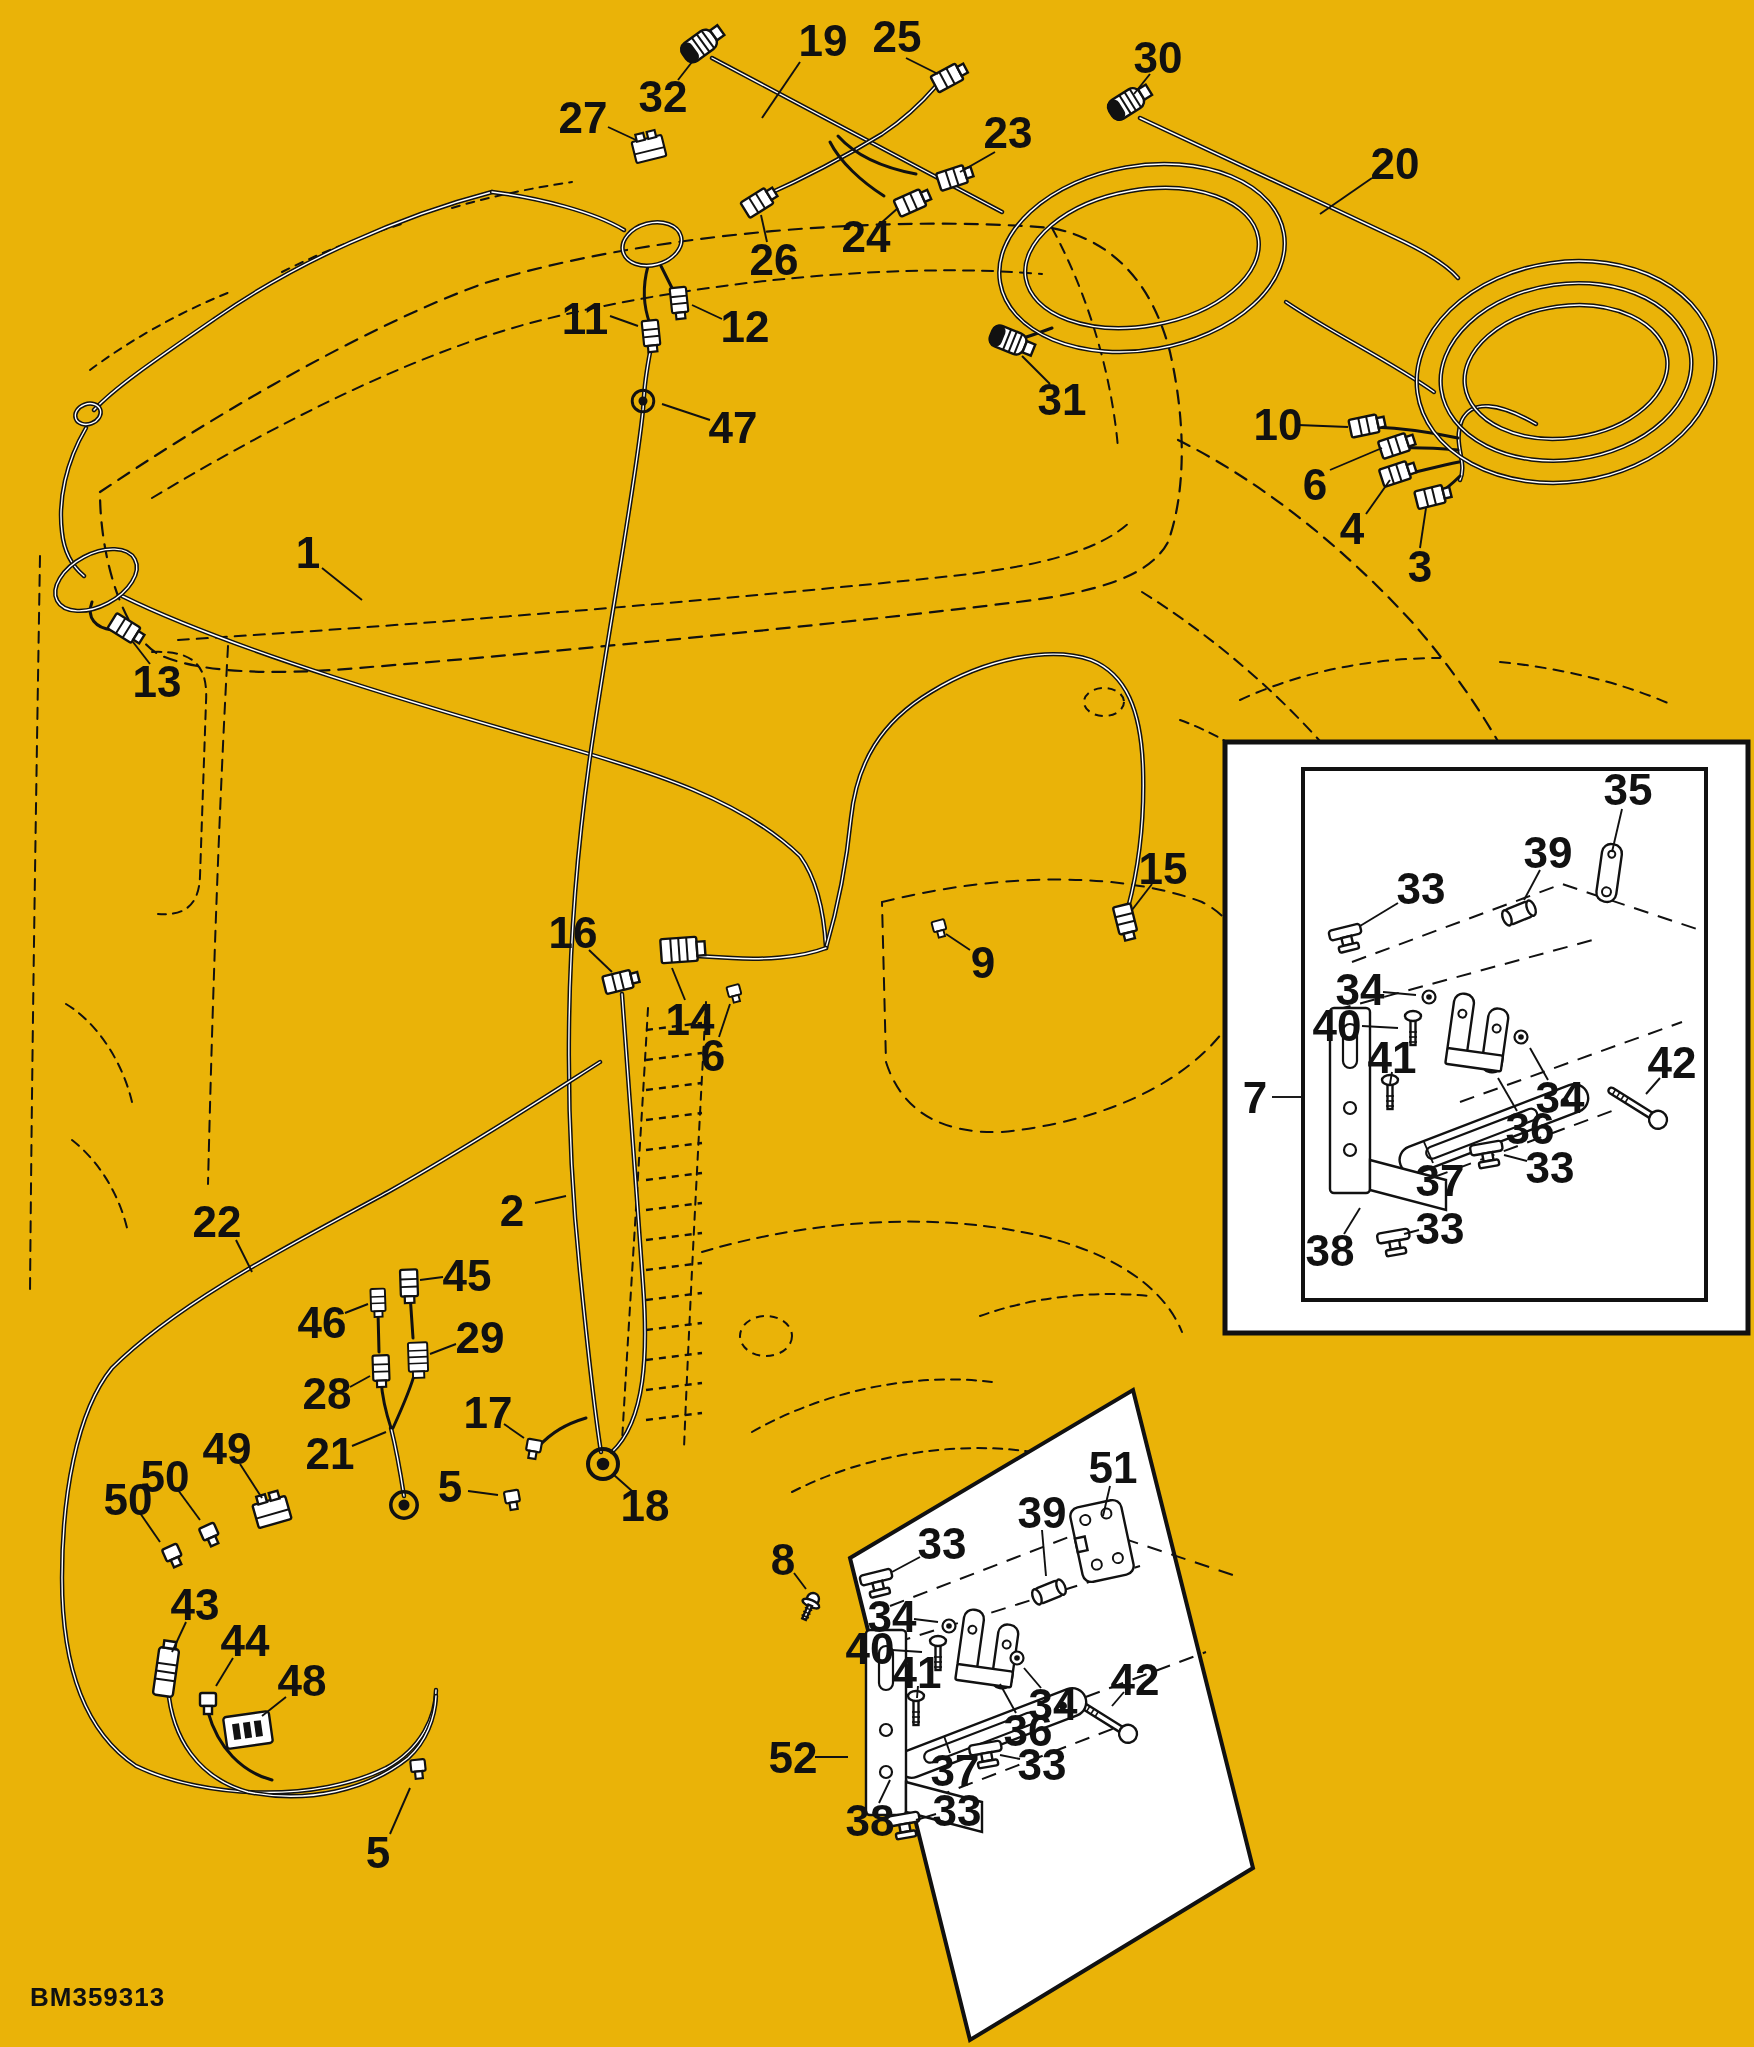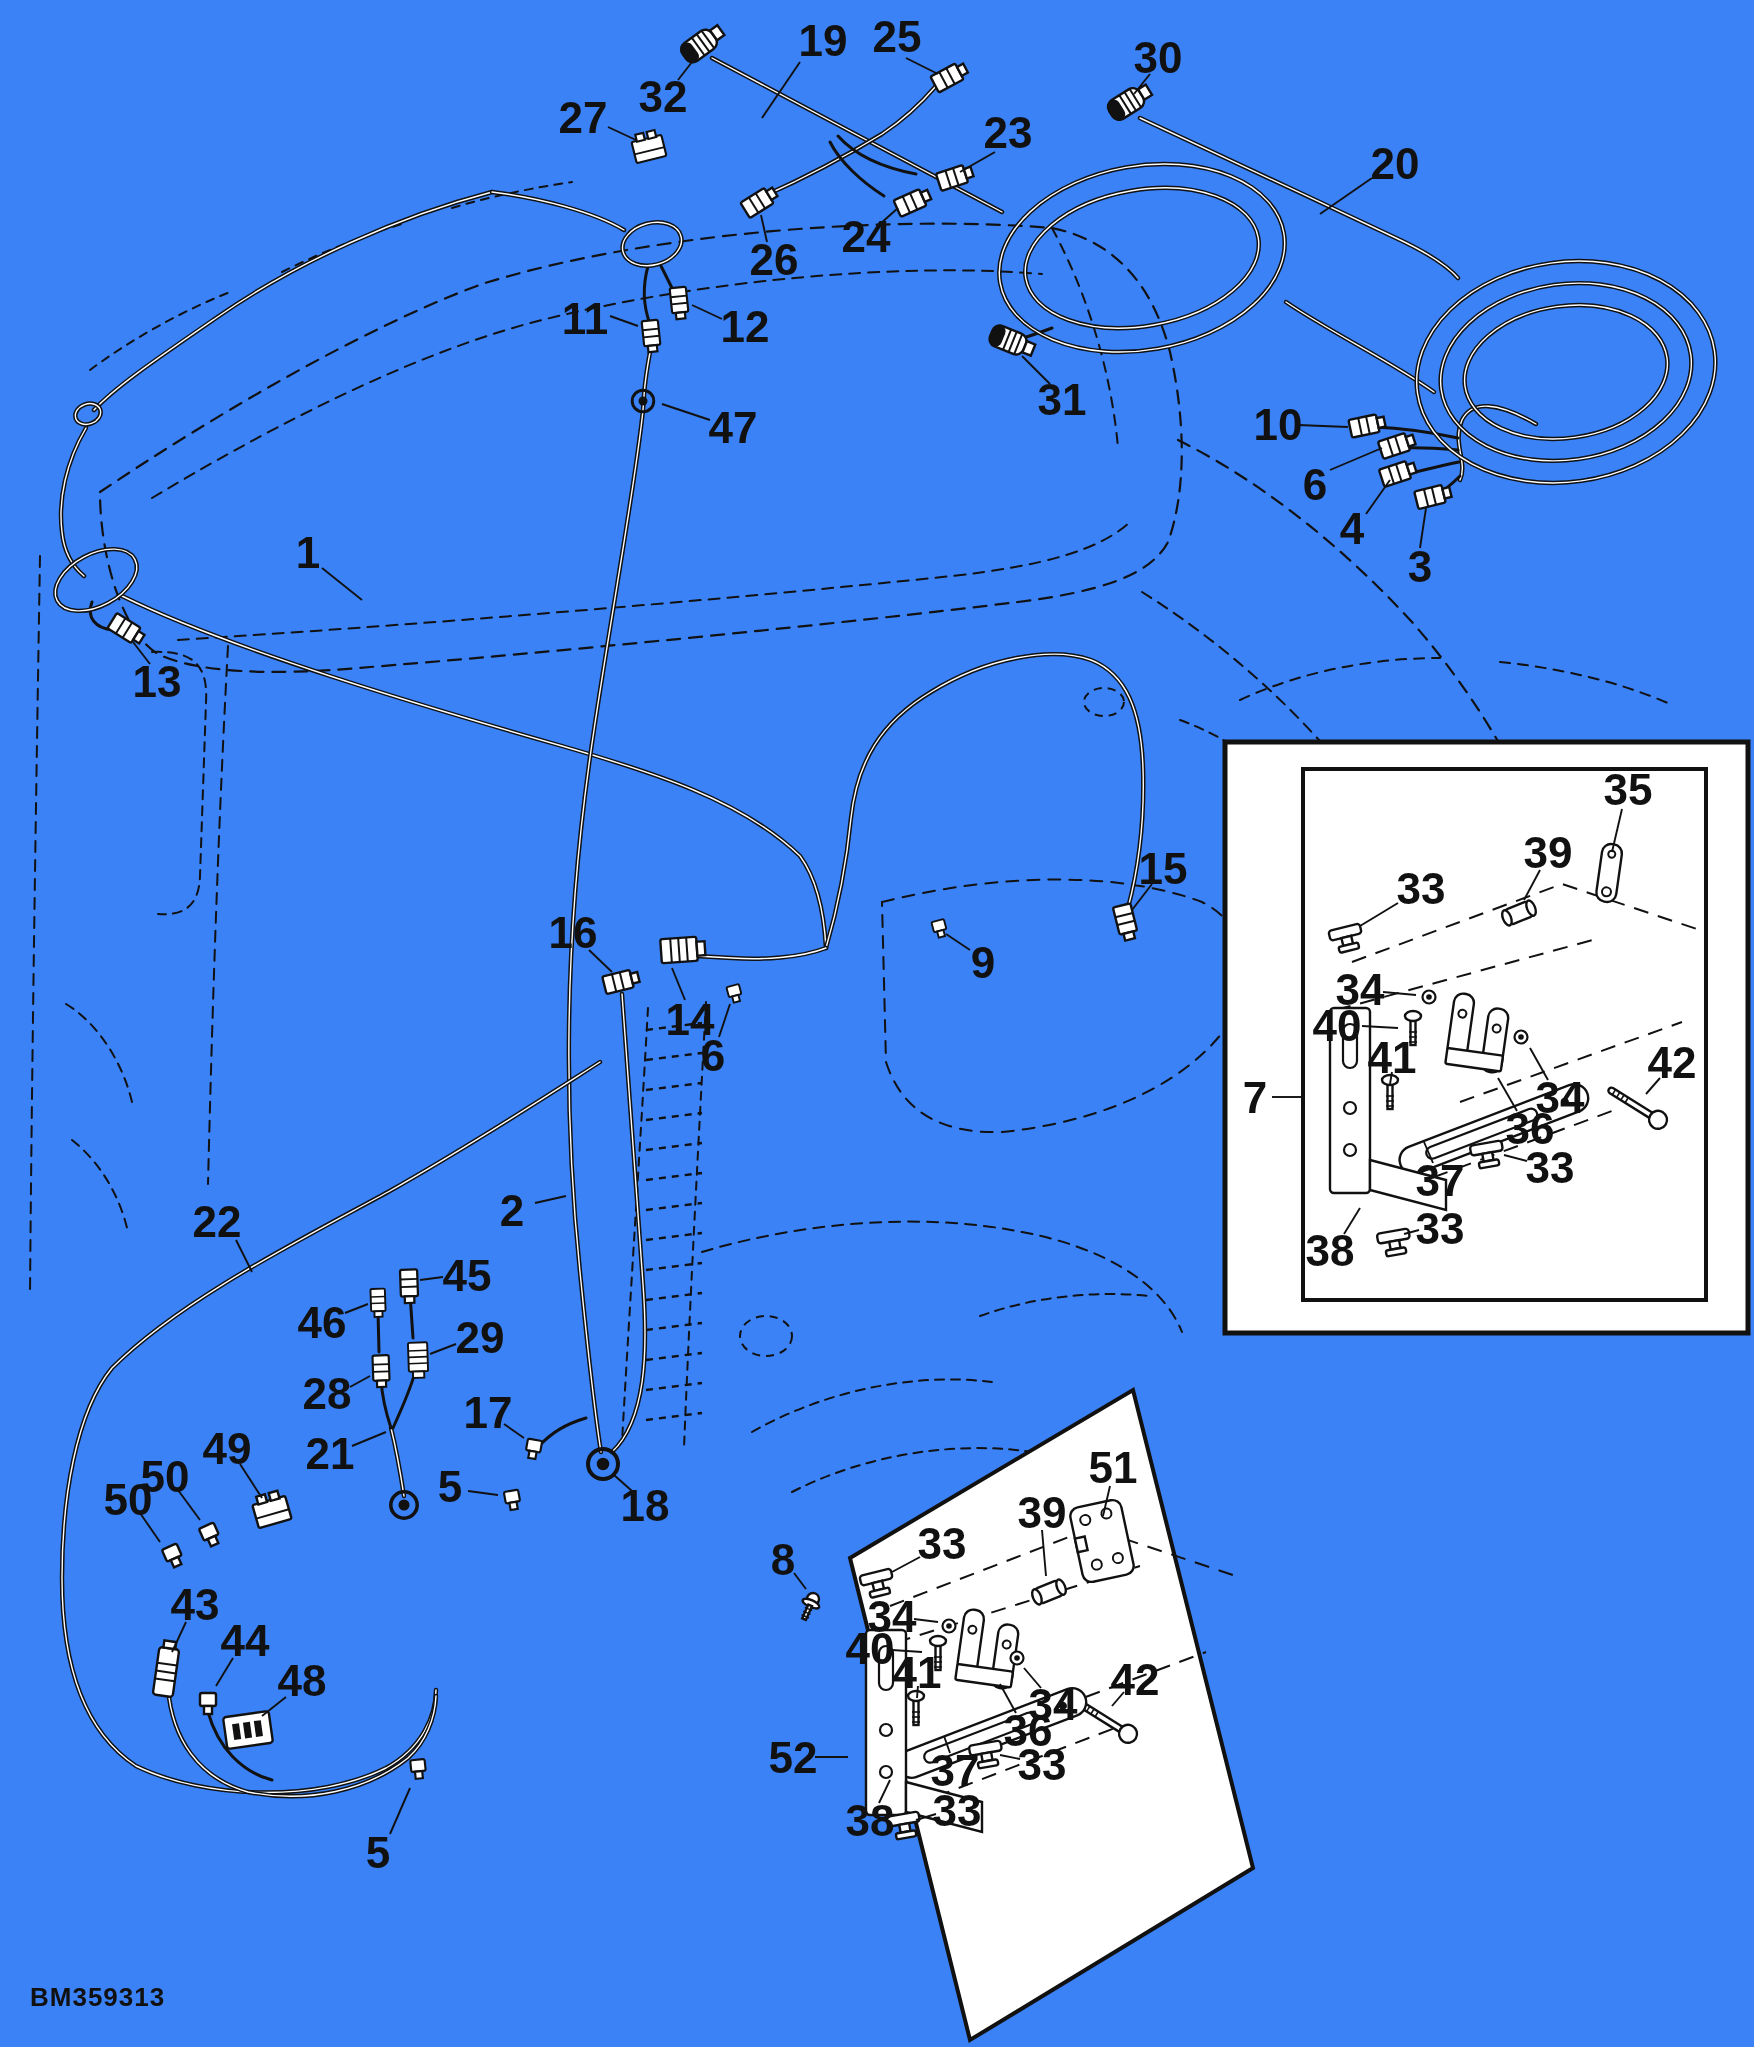--- a/index.html
+++ b/index.html
@@ -1,16 +1,16 @@
 <!DOCTYPE html>
 <html><head>
 <meta charset="utf-8">
 <style>
   html,body{margin:0;padding:0;background:#ffffff;}
-  .page{position:relative;width:1754px;height:2047px;background:#3b82f6;overflow:hidden;}
+  .page{position:relative;width:1754px;height:2047px;background:#eab308;overflow:hidden;}
   svg{display:block;}
   text.callout{font-family:"Liberation Sans",sans-serif;font-weight:700;fill:#111111;}
   #figure-code{font-family:"Liberation Sans",sans-serif;font-weight:700;font-size:26px;fill:#111111;letter-spacing:1px;}
 </style>
 </head>
 <body>
 
 <div class="page">
   <svg id="diagram" width="1754" height="2047" viewBox="0 0 1754 2047">
     <g id="layer-outline">

